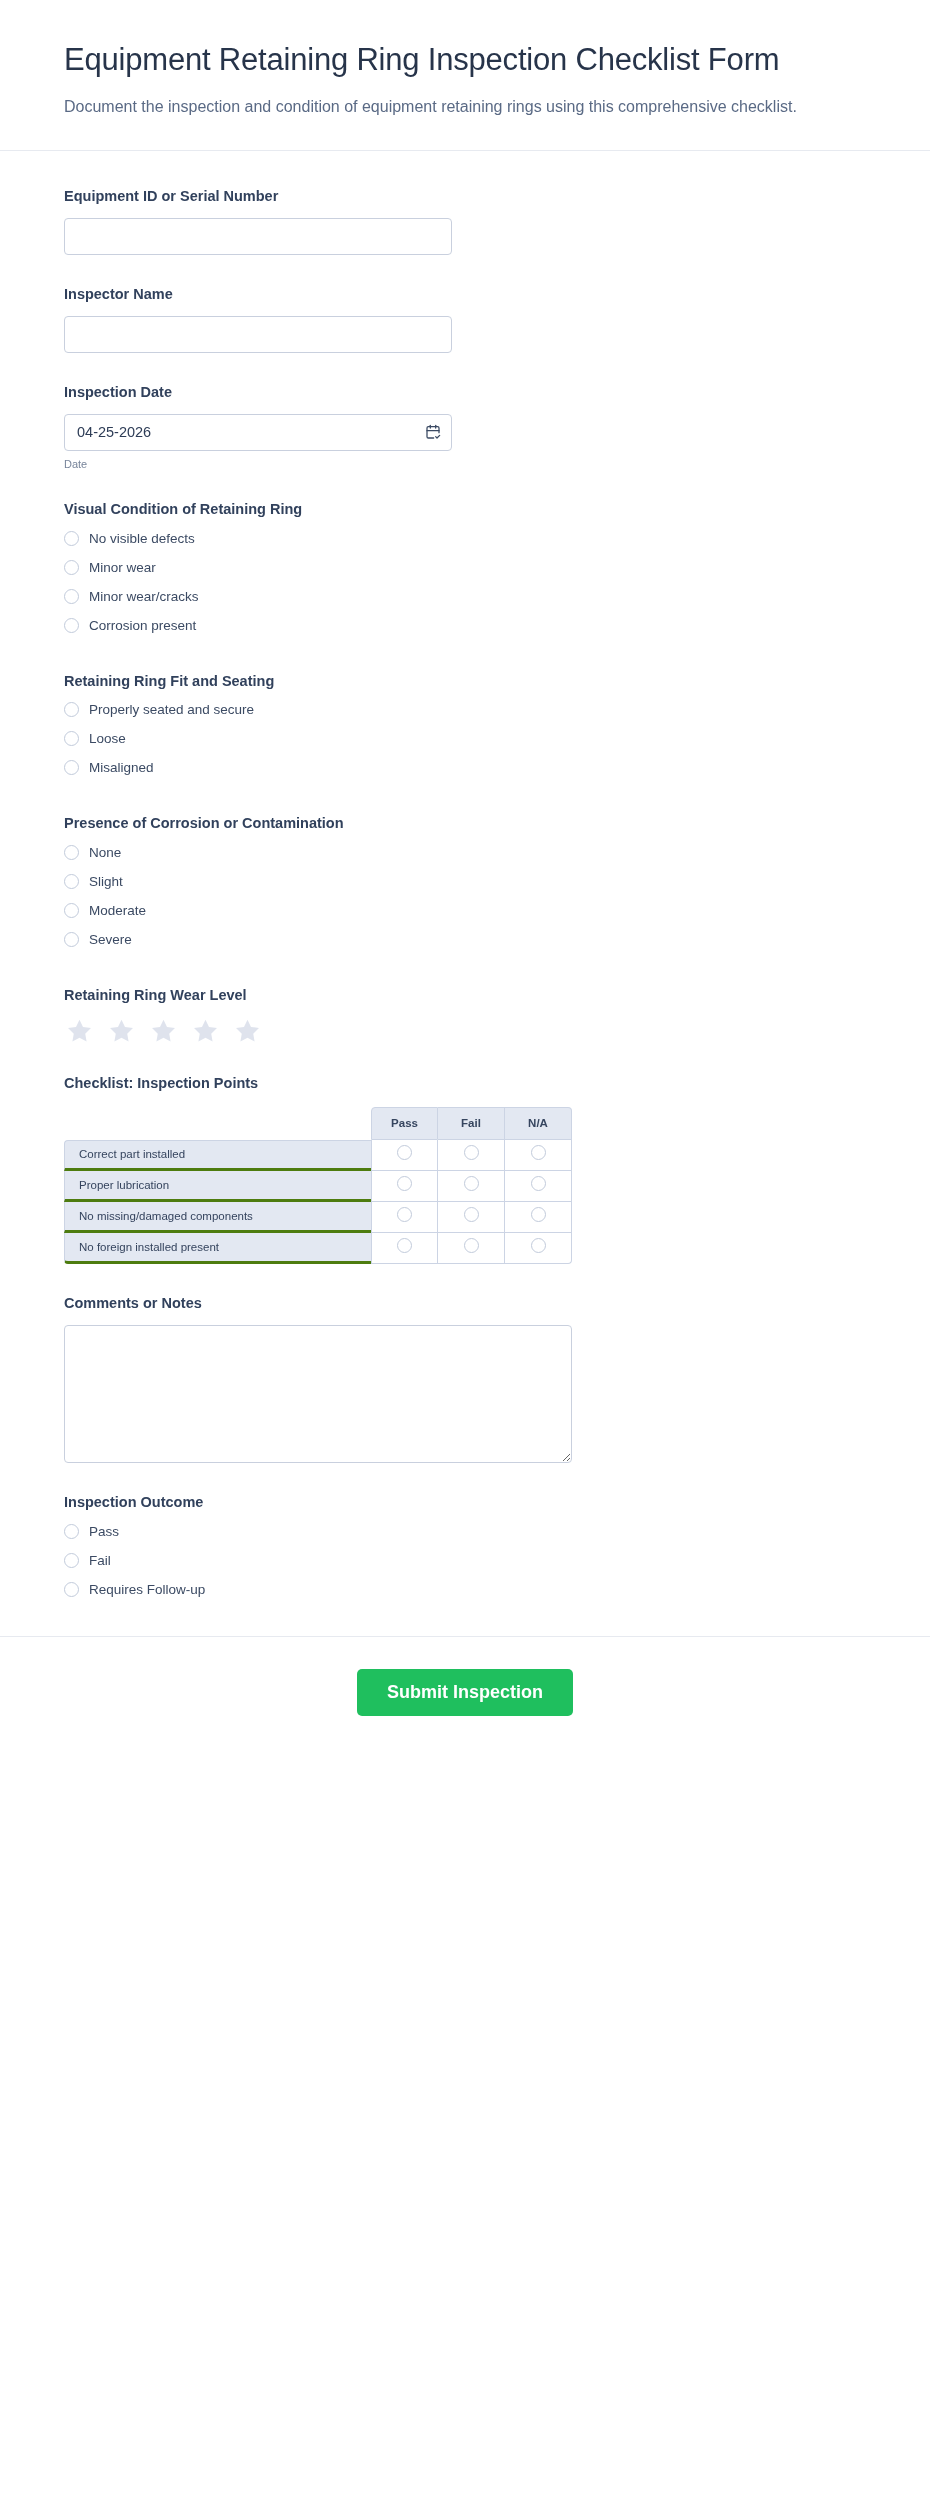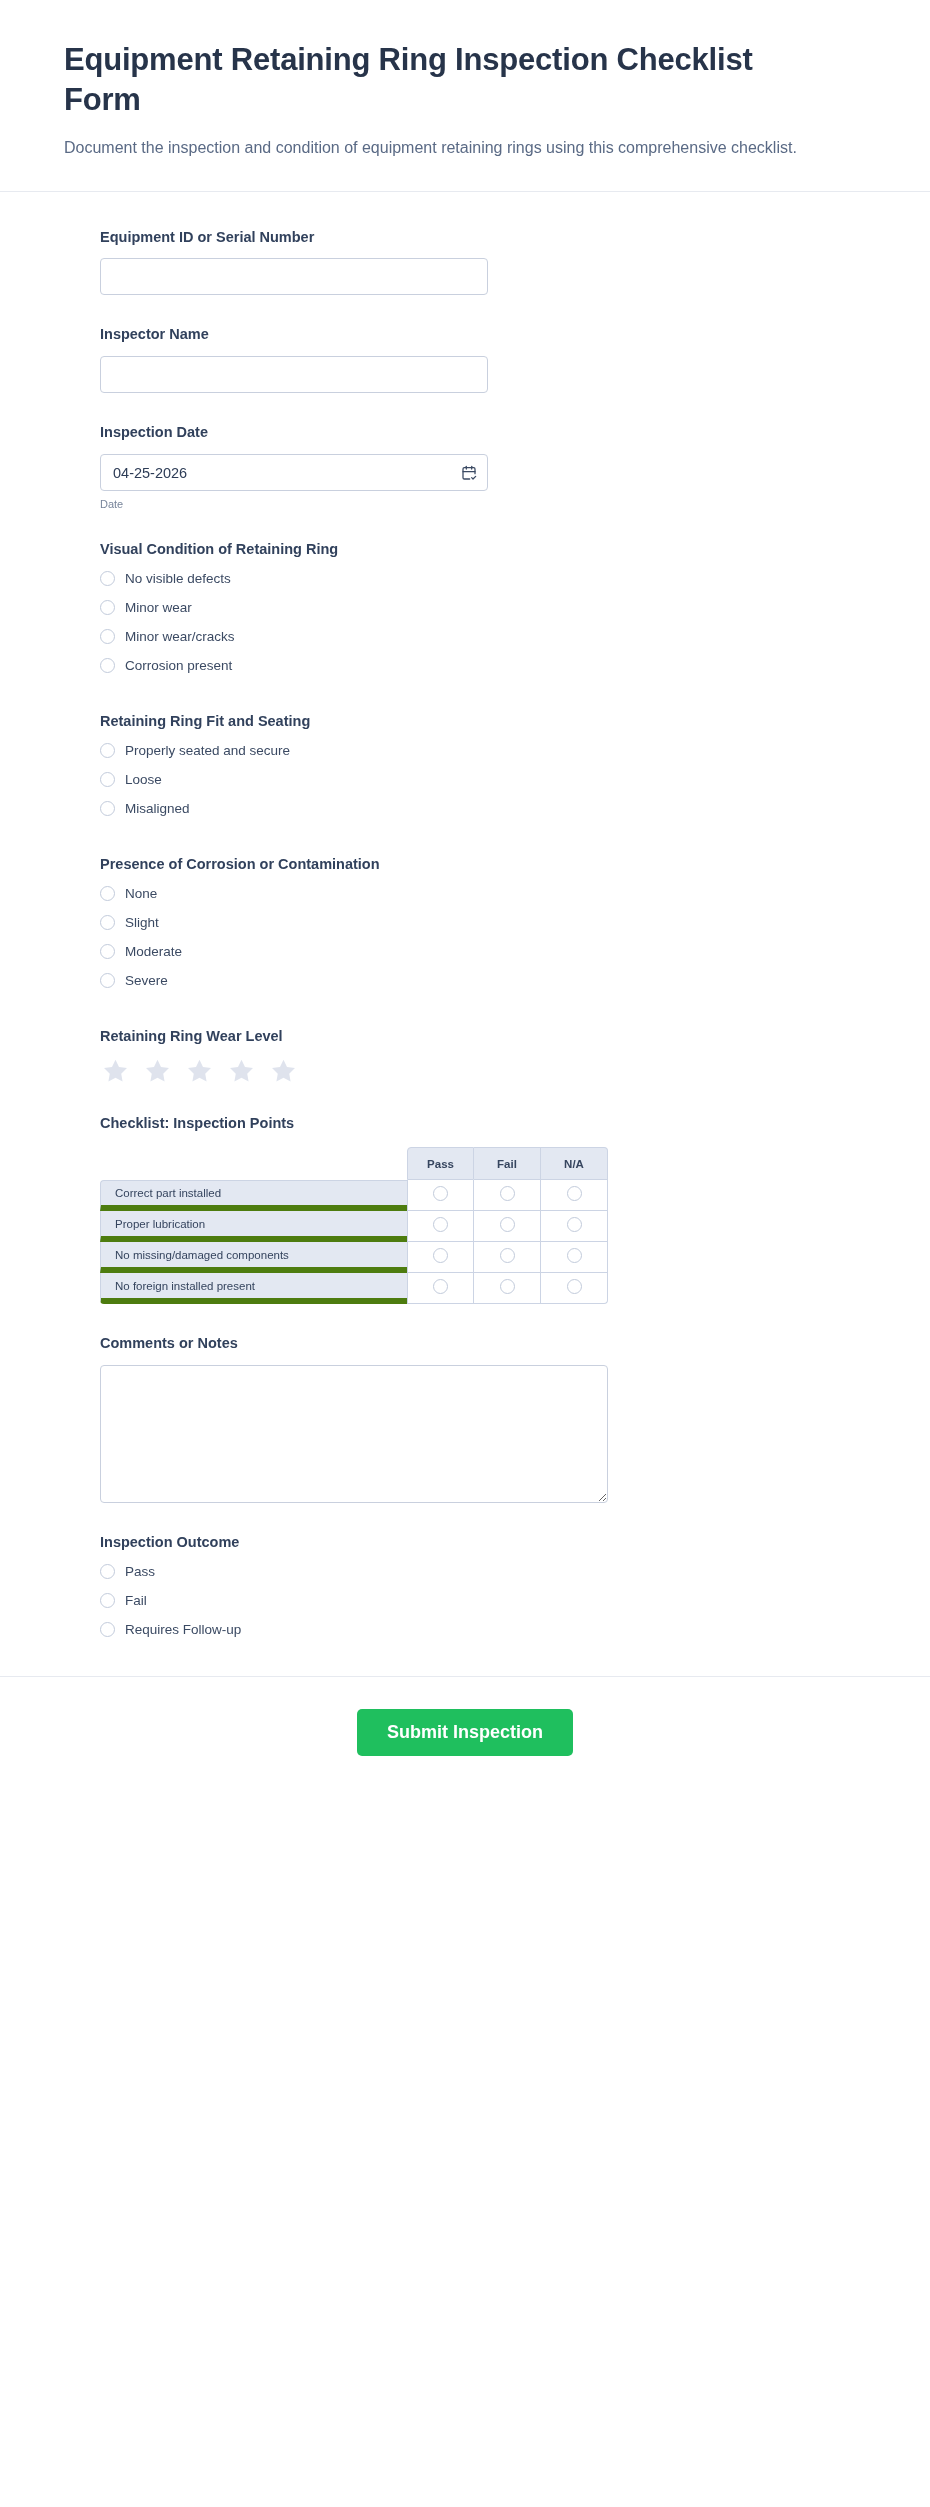--- a/index.html
+++ b/index.html
@@ -21,40 +21,40 @@
 
   
   .form-header {
     padding: 40px 64px 30px 64px;
     border-bottom: 1px solid #e7eaf0;
     background: #ffffff;
   }
   .form-title {
     font-size: 31px;
     line-height: 1.30;
-    font-weight: bold;
+    font-weight: normal;
     color: #27344a;
     margin: 0 0 14px 0;
     letter-spacing: -0.2px;
     max-width: 740px;
   }
   .form-desc {
     font-size: 16px;
     line-height: 1.62;
     color: #5a6a85;
     margin: 0;
     max-width: 760px;
   }
 
   
   .form-body {
     padding: 36px 64px 0 64px;
   }
 
-  .field-block { margin-bottom: 30px; margin-left: 36px; }
+  .field-block { margin-bottom: 30px; }
 
   .field-label {
     display: block;
     font-size: 14.5px;
     font-weight: bold;
     color: #31415c;
     margin-bottom: 12px;
     line-height: 1.3;
   }
 
@@ -168,21 +168,21 @@
   }
   .matrix thead th.opt.first {
     border-left: 1px solid #ccd4e4;
     border-top-left-radius: 4px;
   }
   .matrix thead th.opt.last { border-top-right-radius: 4px; }
 
   .matrix tbody td.rowlabel {
     background: #e3e8f2;
     border-left: 1px solid #ccd4e4;
-    border-bottom: 6px solid #4d7c0f;
+    border-bottom: 3px solid #4d7c0f;
     font-size: 11.5px;
     color: #35445e;
     padding: 0 0 0 14px;
     height: 31px;
     vertical-align: middle;
   }
   .matrix tbody tr:first-child td.rowlabel {
     border-top: 1px solid #ccd4e4;
   }
   .matrix tbody tr:first-child td.rowlabel { border-top-left-radius: 4px; }

